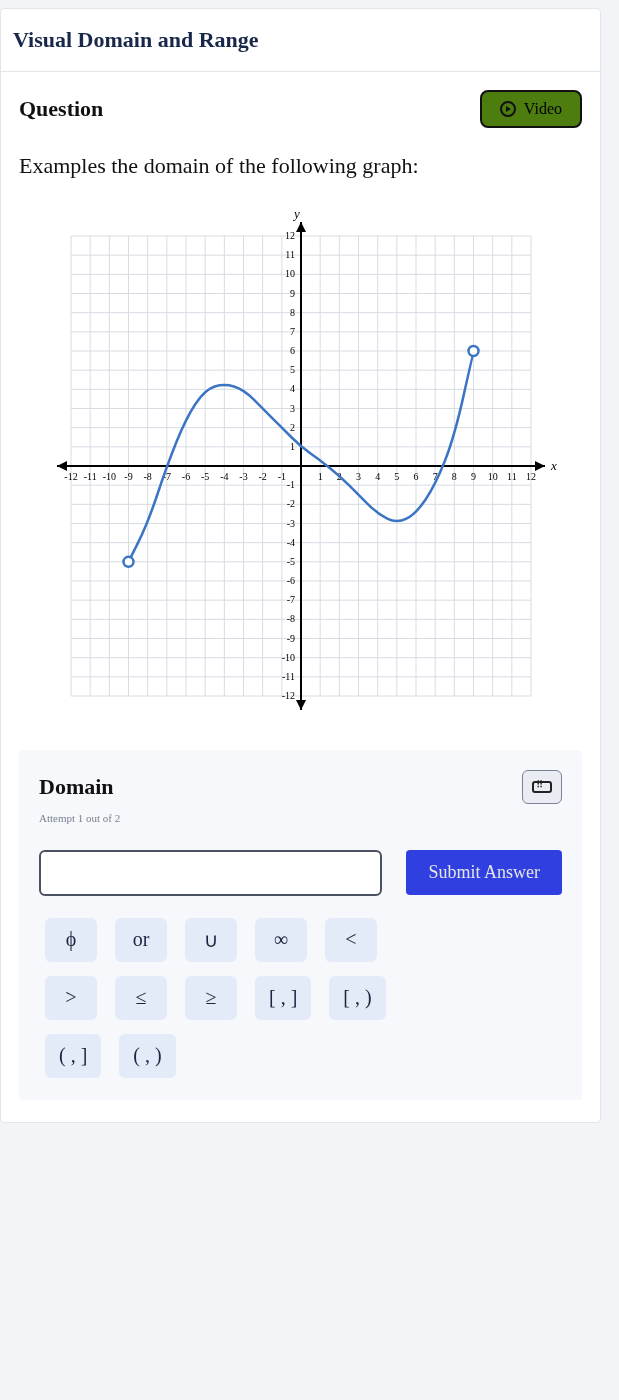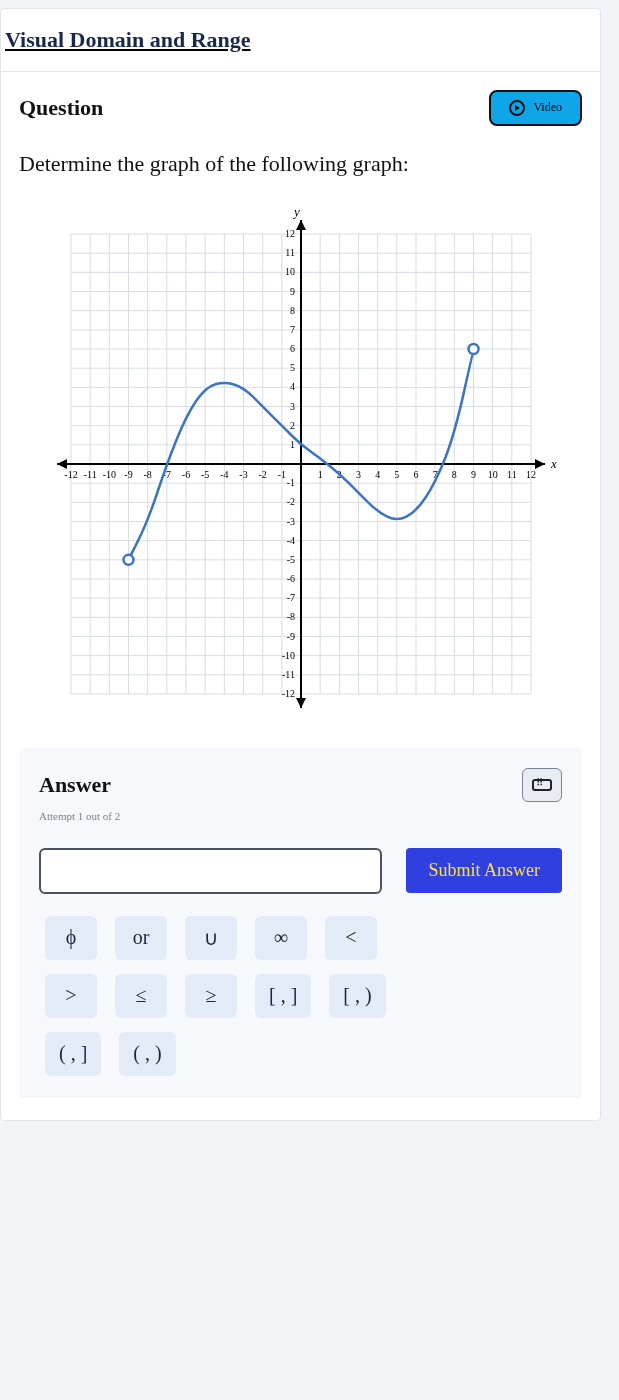--- a/index.html
+++ b/index.html
@@ -15,23 +15,22 @@
     padding:0 18px 0 0;
   }
   .card {
     background:#ffffff;
     border:1px solid #e2e5ea;
     border-radius:4px;
     margin:8px 0 0 0;
     overflow:hidden;
   }
   .title-band {
-    padding:18px 18px 18px 4px;
+    padding:18px 18px 18px 12px;
     border-bottom:1px solid #e2e5ea;
-    text-decoration:underline;
   }
   .title-band h1 {
     font-size:22px;
     font-weight:bold;
     color:#19284a;
     margin:0;
   }
   .q-section {
     padding:18px 18px 4px 18px;
   }
@@ -43,26 +42,27 @@
   .q-header h2 {
     font-size:22px;
     font-weight:bold;
     color:#111111;
     margin:0;
     flex:0 0 auto;
   }
   .q-header .spacer { flex:1; }
   .pill-btn {
     border:2px solid #111;
-    background:#0ea5e9;
+    background:#4d7c0f;
     border-radius:8px;
     padding:8px 18px;
     font-family:inherit;
-    font-size:12px;
+    font-size:16px;
     display:flex;
+    align-items:center;
     gap:8px;
     cursor:pointer;
   }
   .play-ico {
     width:16px;height:16px;border:2px solid #111;border-radius:50%;
     display:flex;align-items:center;justify-content:center;
   }
   .play-ico::after{
     content:"";display:block;
     width:0;height:0;border-left:5px solid #111;border-top:3px solid transparent;border-bottom:3px solid transparent;
@@ -103,21 +103,21 @@
     color:#7a8190;font-size:11px;margin:8px 0 26px 0;
   }
   .ans-row {
     display:flex;gap:24px;align-items:center;margin-bottom:22px;
   }
   .ans-input {
     flex:1;height:46px;border:2px solid #4a5160;border-radius:6px;background:#fff;
     font-family:inherit;font-size:18px;padding:0 10px;
   }
   .submit-btn {
-    background:#2f3fe0;color:#fde047;border:none;border-radius:4px;
+    background:#2f3fe0;color:#e5e5e5;border:none;border-radius:4px;
     font-family:inherit;font-size:18px;padding:12px 22px;cursor:pointer;
   }
   .sym-rows { display:flex;flex-direction:column;gap:14px;padding:0 6px;}
   .sym-row { display:flex;gap:18px;flex-wrap:wrap;align-items:center;}
   .sym-btn {
     background:#e4ebf8;border:none;border-radius:6px;
     min-width:52px;height:44px;padding:0 14px;
     font-family:inherit;font-size:20px;color:#1a2540;
     display:flex;align-items:center;justify-content:center;cursor:pointer;
   }
@@ -136,21 +136,21 @@
     <div class="q-section">
       <div class="q-header">
         <h2>Question</h2>
         <div class="spacer"></div>
         <button class="pill-btn">
           <span class="play-ico"></span>
           <span>Video</span>
         </button>
       </div>
 
-      <p class="prompt">Determine the graph of the following graph:</p>
+      <p class="prompt">Examples the domain of the following graph:</p>
     </div>
 
     <div class="graph-wrap">
       <svg id="chart-svg" width="520" height="520" viewBox="0 0 520 520">
           <line x1="30" y1="490" x2="30" y2="30" stroke="#d7dbe2" stroke-width="1"></line>
           <line x1="49.166666666666664" y1="490" x2="49.166666666666664" y2="30" stroke="#d7dbe2" stroke-width="1"></line>
           <line x1="68.33333333333333" y1="490" x2="68.33333333333333" y2="30" stroke="#d7dbe2" stroke-width="1"></line>
           <line x1="87.5" y1="490" x2="87.5" y2="30" stroke="#d7dbe2" stroke-width="1"></line>
           <line x1="106.66666666666666" y1="490" x2="106.66666666666666" y2="30" stroke="#d7dbe2" stroke-width="1"></line>
           <line x1="125.83333333333334" y1="490" x2="125.83333333333334" y2="30" stroke="#d7dbe2" stroke-width="1"></line>
@@ -255,21 +255,21 @@
           <text x="510" y="264" font-size="13" font-style="italic" font-family="Georgia">x</text>
           <text x="256" y="12" font-size="13" font-style="italic" font-family="Georgia" text-anchor="middle">y</text>
           <path d="M 87.5 355.8333333333333 Q 87.5 355.8333333333333 97.08333333333333 336.66666666666663 Q 106.66666666666666 317.5 116.25 288.75 Q 125.83333333333334 260 135.41666666666669 236.04166666666669 Q 145 212.08333333333337 154.58333333333334 197.70833333333337 Q 164.16666666666669 183.33333333333337 173.75 180.45833333333334 Q 183.33333333333331 177.58333333333331 192.91666666666666 180.45833333333334 Q 202.5 183.33333333333337 212.08333333333334 192.91666666666669 Q 221.66666666666669 202.5 231.25 212.08333333333331 Q 240.83333333333331 221.66666666666663 250.41666666666666 231.25 Q 260 240.83333333333334 269.5833333333333 247.54166666666666 Q 279.16666666666663 254.24999999999997 288.75 261.91666666666663 Q 298.33333333333337 269.5833333333333 307.9166666666667 279.16666666666663 Q 317.5 288.75 327.0833333333333 298.33333333333337 Q 336.66666666666663 307.9166666666667 346.25 312.70833333333337 Q 355.83333333333337 317.5 365.4166666666667 312.70833333333337 Q 375 307.9166666666667 384.5833333333333 293.5416666666667 Q 394.16666666666663 279.1666666666667 403.75 255.20833333333334 Q 413.33333333333337 231.25 422.9166666666667 188.125 T 432.5 145" stroke="#3b74c4" stroke-width="2.5" fill="none"></path>
           <circle cx="87.5" cy="355.8333333333333" r="5" fill="#fff" stroke="#3b74c4" stroke-width="2.5"></circle>
           <circle cx="432.5" cy="145" r="5" fill="#fff" stroke="#3b74c4" stroke-width="2.5"></circle>
         </svg>
     </div>
 
     <div class="answer-panel">
       <div class="answer-head">
-        <h3>Answer</h3>
+        <h3>Domain</h3>
         <div class="kbd-btn">
           <span class="kbd-dots"></span>
         </div>
       </div>
       <div class="attempt">Attempt 1 out of 2</div>
 
       <div class="ans-row">
         <input class="ans-input" type="text" value="" style="">
         <button class="submit-btn">Submit Answer</button>
       </div>

